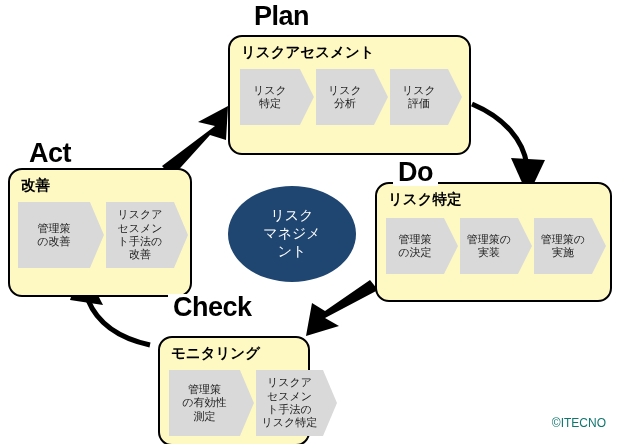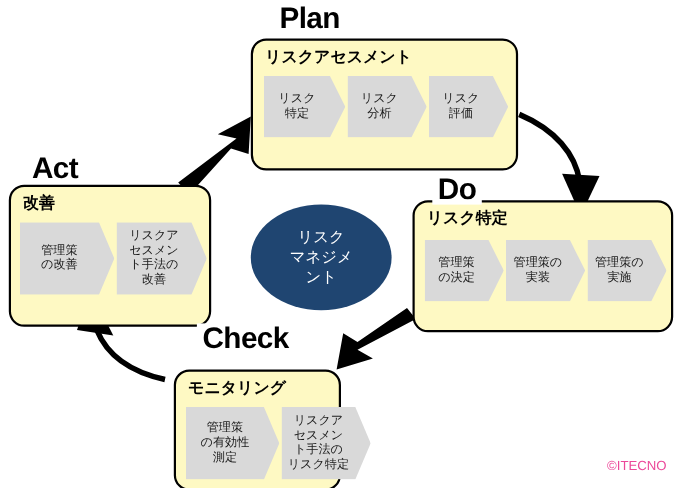--- a/index.html
+++ b/index.html
@@ -101,21 +101,21 @@
     font-weight: normal;
     line-height: 1.28;
     z-index: 3;
   }
   
   #credit {
     position: absolute;
     right: 14px;
     bottom: 14px;
     font-size: 12px;
-    color: #ec4899;
+    color: #0f766e;
     z-index: 5;
     white-space: nowrap;
   }
 </style>
 </head>
 <body>
 
 <div id="diagram-root">
 
   <svg id="arrow-layer" viewBox="0 0 620 444" width="620" height="444" xmlns="http://www.w3.org/2000/svg">
@@ -202,21 +202,21 @@
       <div class="chevron" style="width:84px; margin-right:0;">
         <div>
           <span>リスクア</span>
           <span>セスメン</span>
           <span>ト手法の</span>
           <span>リスク特定</span>
         </div>
       </div>
     </div>
   </div>
-  <div class="phase-title" style="left:168px; top:294px;margin-left:11px;">Check</div>
+  <div class="phase-title" style="left:168px; top:294px;">Check</div>
 
   <div class="phase-box" style="left:8px; top:168px; width:184px; height:129px;">
     <div class="box-heading">改善</div>
     <div class="chevron-row" style="left:8px; top:32px; width:170px; height:66px;">
       <div class="chevron" style="width:88px;">
         <div>
           <span>管理策</span>
           <span>の改善</span>
         </div>
       </div>

